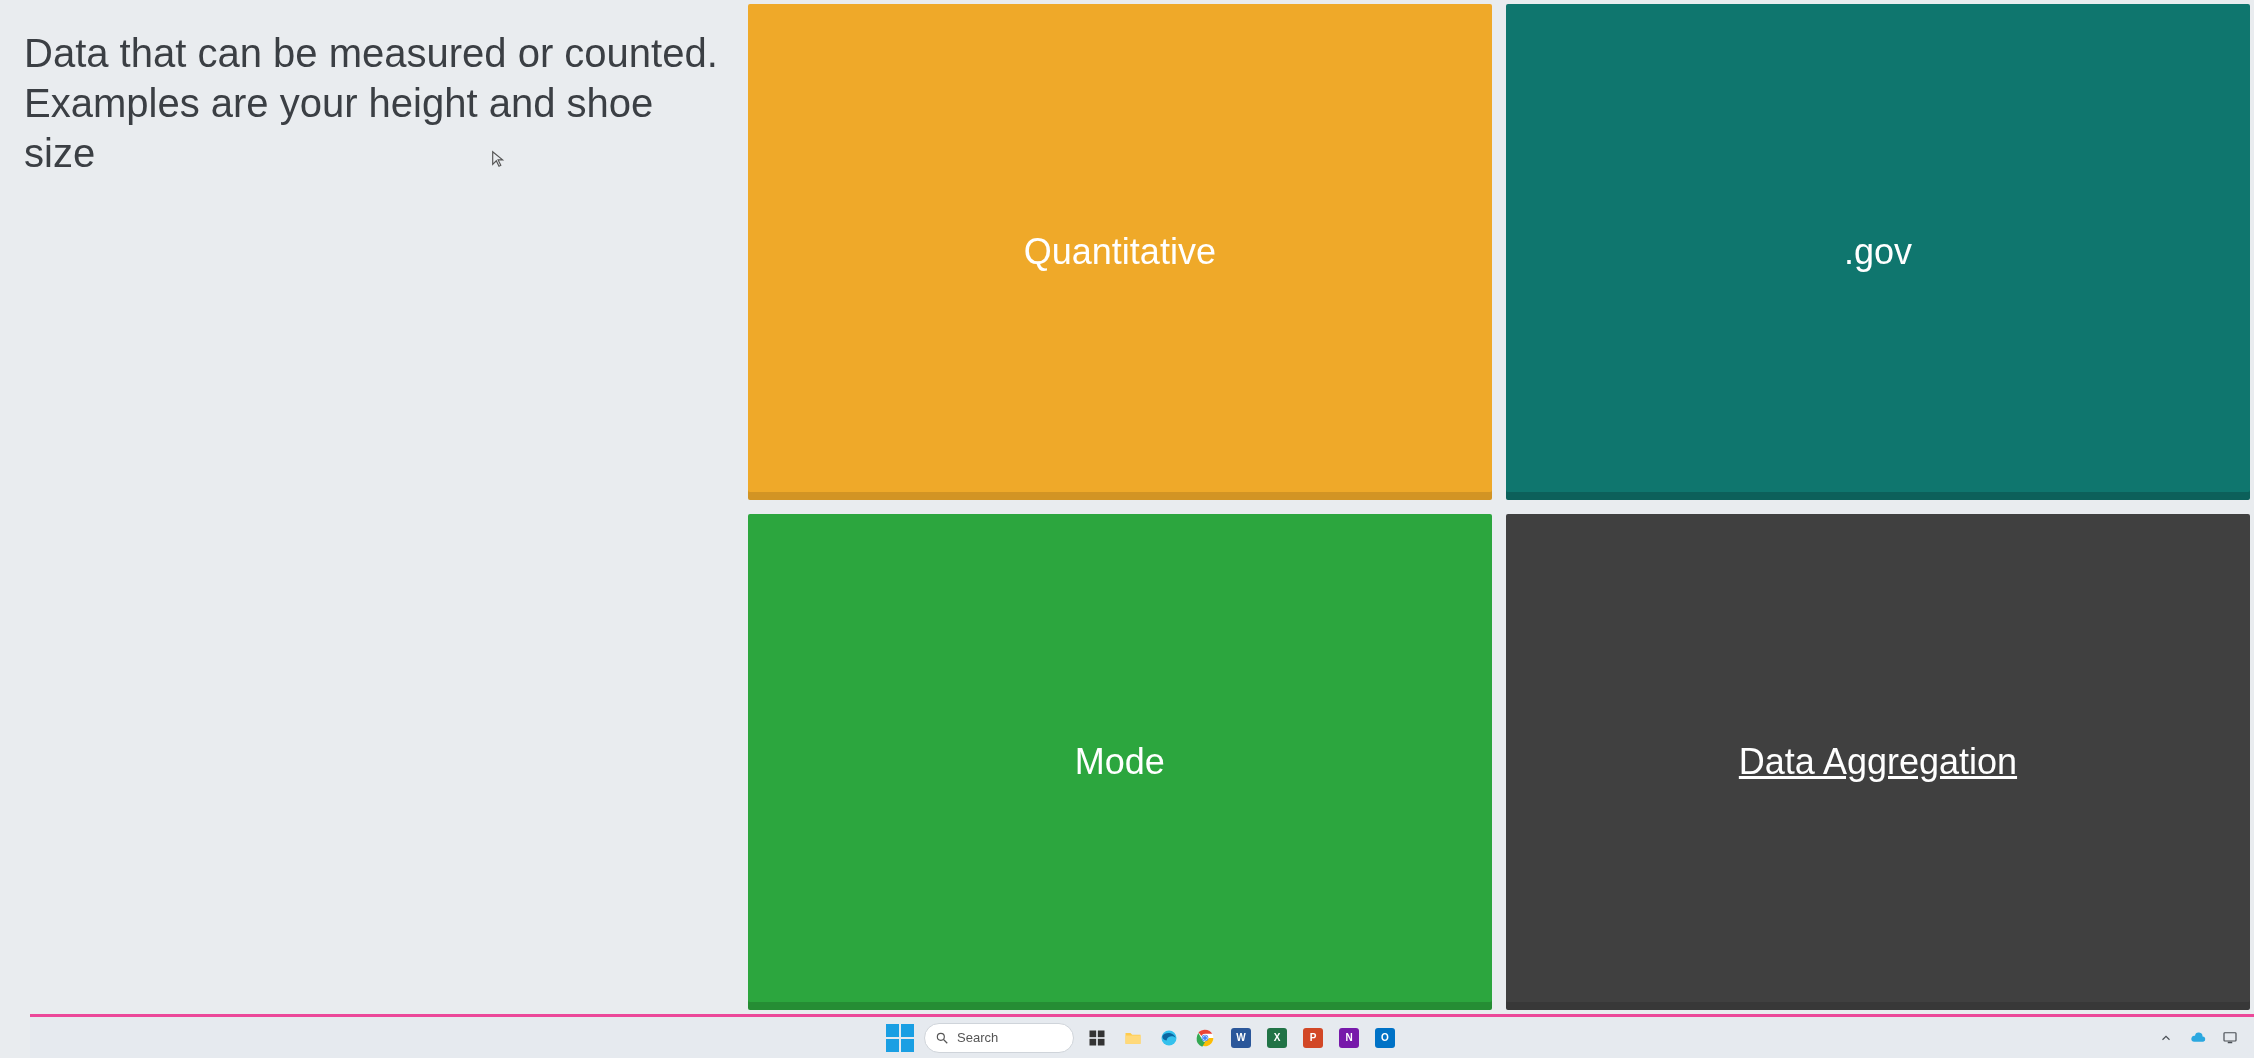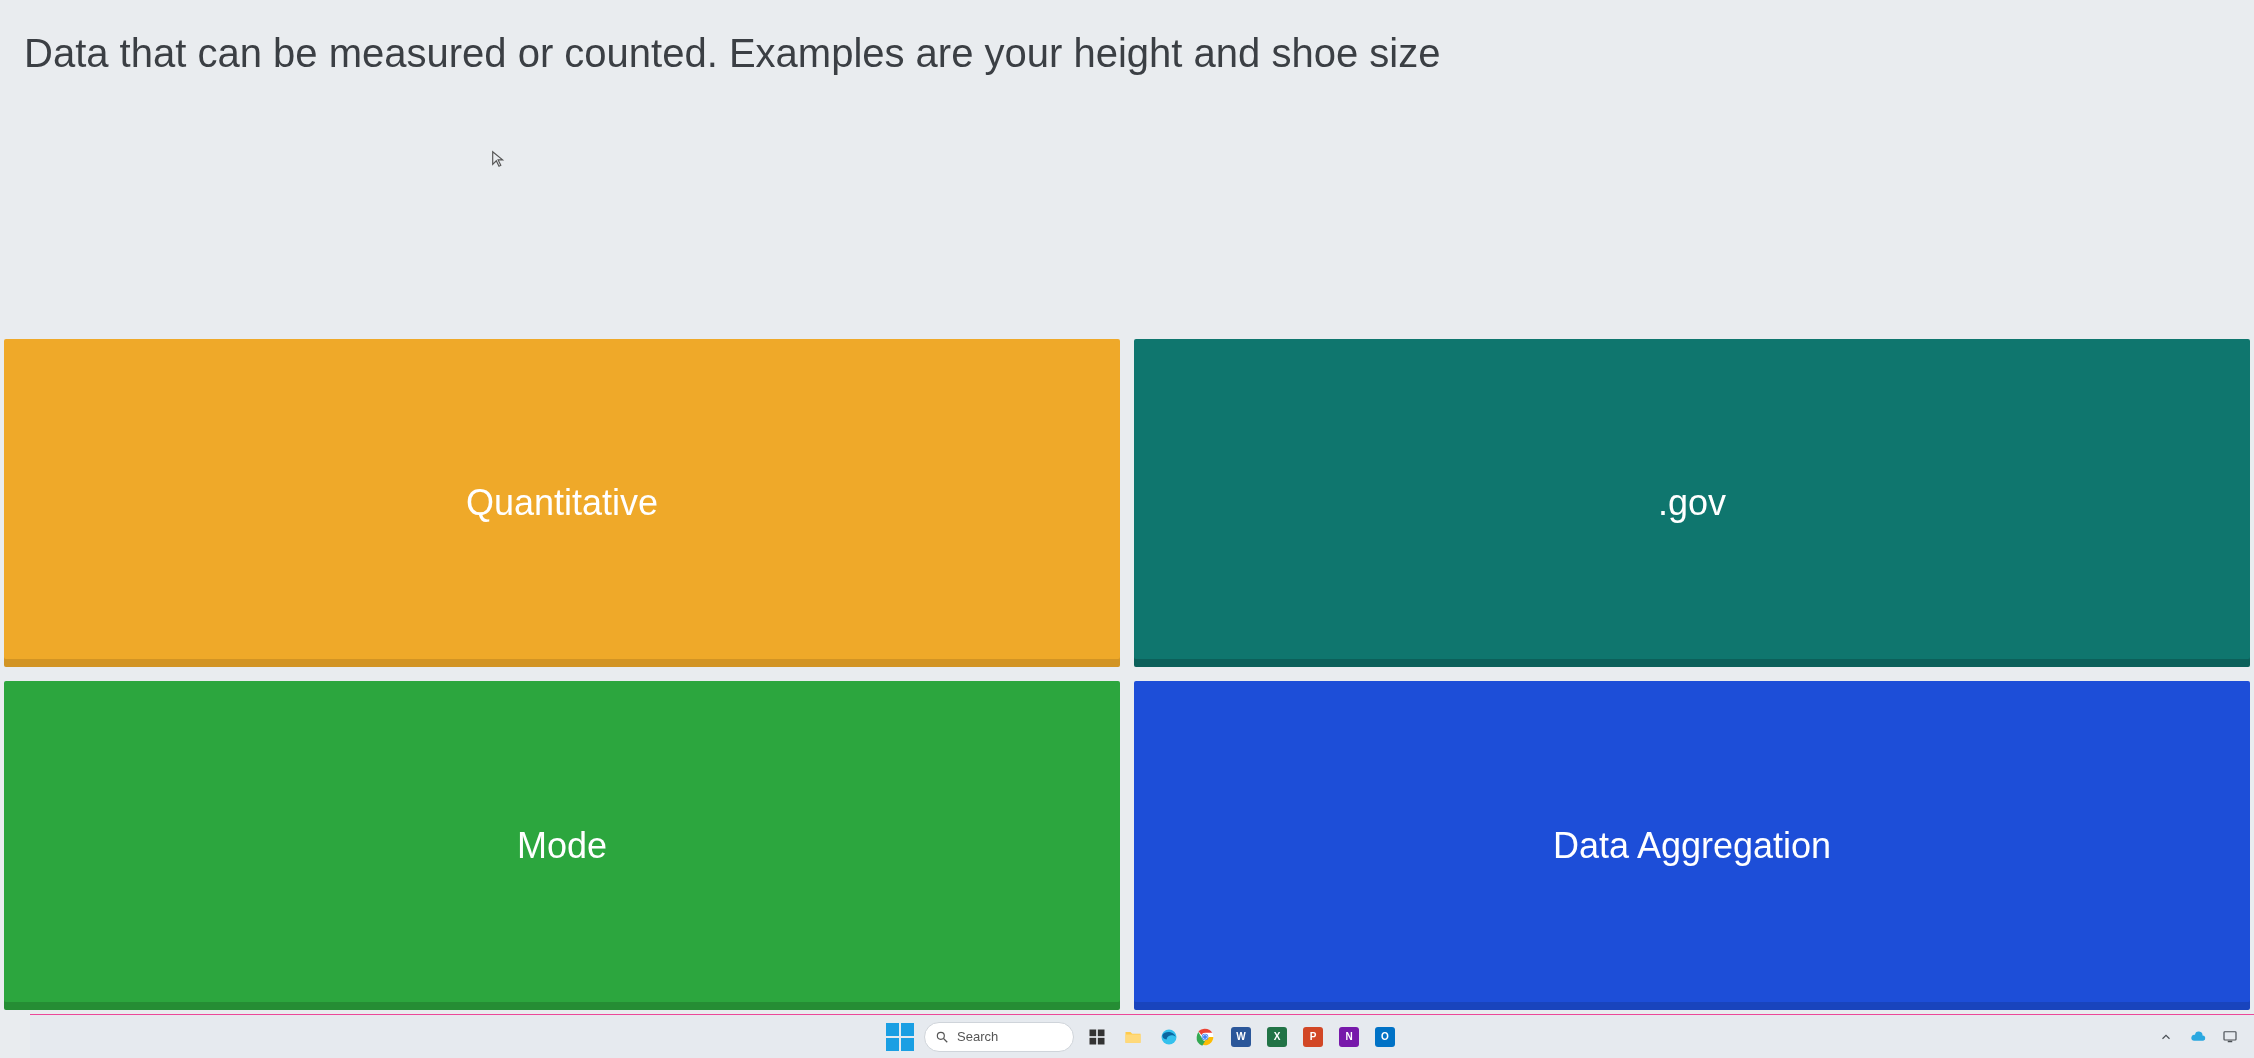--- a/index.html
+++ b/index.html
@@ -8,21 +8,21 @@
     font-family: "Segoe UI", Arial, sans-serif;
     background: #e9ecef;
     display: flex;
     flex-direction: column;
     height: 100vh;
     overflow: hidden;
   }
   .quiz-area {
     flex: 1;
     display: flex;
-    flex-direction: column;
+    flex-direction: row;
   }
   .question-region {
     flex: 0 0 33%;
     padding: 28px 24px 0 24px;
   }
   .question-text {
     font-size: 40px;
     font-weight: 400;
     color: #3b3f44;
     line-height: 1.25;
@@ -43,36 +43,36 @@
     font-size: 36px;
     font-weight: 400;
     cursor: pointer;
     user-select: none;
     position: relative;
     border-radius: 2px;
   }
   .tile-orange { background: #efa929; box-shadow: inset 0 -8px 0 rgba(0,0,0,0.12); }
   .tile-blue   { background: #0f766e; box-shadow: inset 0 -8px 0 rgba(0,0,0,0.18); }
   .tile-green  { background: #2ca63e; box-shadow: inset 0 -8px 0 rgba(0,0,0,0.15); }
-  .tile-red    { background: #1d4ed8; box-shadow: inset 0 -8px 0 rgba(0,0,0,0.12); }
+  .tile-red    { background: #404040; box-shadow: inset 0 -8px 0 rgba(0,0,0,0.12); text-decoration: underline; }
 
   .cursor-ghost {
     position: absolute;
     top: 150px;
     left: 490px;
     font-size: 20px;
     color: #5a5a5a;
     pointer-events: none;
   }
 
   
   .taskbar {
     height: 44px;
     background: #e6eaef;
-    border-top: 1px solid #ec4899;
+    border-top: 3px solid #ec4899;
     display: flex;
     align-items: center;
     padding: 0 10px;
     gap: 8px;
     position: relative;
     margin-left: 30px;
   }
   .taskbar-center {
     position: absolute;
     left: 50%;

